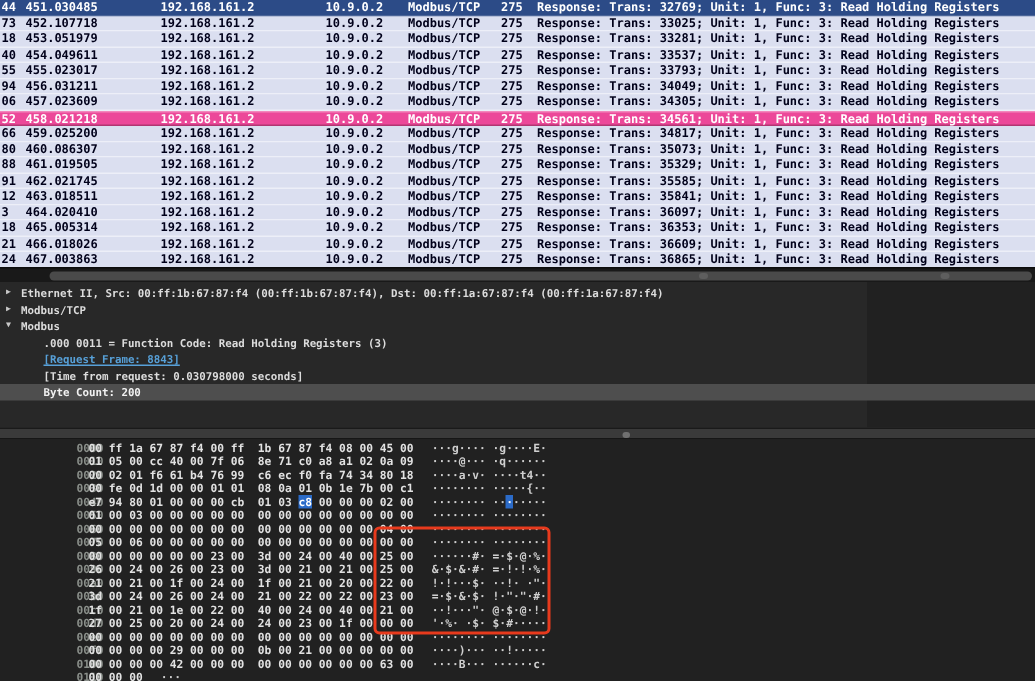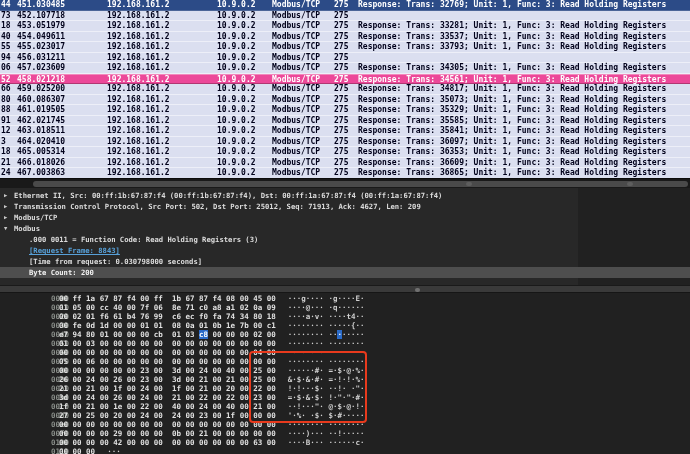--- a/index.html
+++ b/index.html
@@ -73,20 +73,21 @@
         <span class="c-len">275</span>
         <span class="c-info">Response: Trans: 32769; Unit:  1, Func:  3: Read Holding Registers</span>
       </div>
       <div class="prow">
         <span class="c-no">73</span>
         <span class="c-time">452.107718</span>
         <span class="c-src">192.168.161.2</span>
         <span class="c-dst">10.9.0.2</span>
         <span class="c-pro">Modbus/TCP</span>
         <span class="c-len">275</span>
+        <span class="c-info">Response: Trans: 33025; Unit:  1, Func:  3: Read Holding Registers</span>
       </div>
       <div class="prow">
         <span class="c-no">18</span>
         <span class="c-time">453.051979</span>
         <span class="c-src">192.168.161.2</span>
         <span class="c-dst">10.9.0.2</span>
         <span class="c-pro">Modbus/TCP</span>
         <span class="c-len">275</span>
         <span class="c-info">Response: Trans: 33281; Unit:  1, Func:  3: Read Holding Registers</span>
       </div>
@@ -108,20 +109,21 @@
         <span class="c-len">275</span>
         <span class="c-info">Response: Trans: 33793; Unit:  1, Func:  3: Read Holding Registers</span>
       </div>
       <div class="prow">
         <span class="c-no">94</span>
         <span class="c-time">456.031211</span>
         <span class="c-src">192.168.161.2</span>
         <span class="c-dst">10.9.0.2</span>
         <span class="c-pro">Modbus/TCP</span>
         <span class="c-len">275</span>
+        <span class="c-info">Response: Trans: 34049; Unit:  1, Func:  3: Read Holding Registers</span>
       </div>
       <div class="prow">
         <span class="c-no">06</span>
         <span class="c-time">457.023609</span>
         <span class="c-src">192.168.161.2</span>
         <span class="c-dst">10.9.0.2</span>
         <span class="c-pro">Modbus/TCP</span>
         <span class="c-len">275</span>
         <span class="c-info">Response: Trans: 34305; Unit:  1, Func:  3: Read Holding Registers</span>
       </div>
@@ -220,24 +222,20 @@
   <div class="hscroll">
     <div class="thumb"></div>
     <div class="mark1"></div>
     <div class="mark2"></div>
   </div>
 
   <div class="detail-pane">
       <div class="drow ind0">
         <span class="arrow">▶</span>
         <span class="dtext">Ethernet II, Src: 00:ff:1b:67:87:f4 (00:ff:1b:67:87:f4), Dst: 00:ff:1a:67:87:f4 (00:ff:1a:67:87:f4)</span>
-      </div>
-      <div class="drow ind0">
-        <span class="arrow">▶</span>
-        <span class="dtext">Transmission Control Protocol, Src Port: 502, Dst Port: 25012, Seq: 71913, Ack: 4627, Len: 209</span>
       </div>
       <div class="drow ind0">
         <span class="arrow">▶</span>
         <span class="dtext">Modbus/TCP</span>
       </div>
       <div class="drow ind0">
         <span class="arrow">▼</span>
         <span class="dtext">Modbus</span>
       </div>
       <div class="drow ind1">

